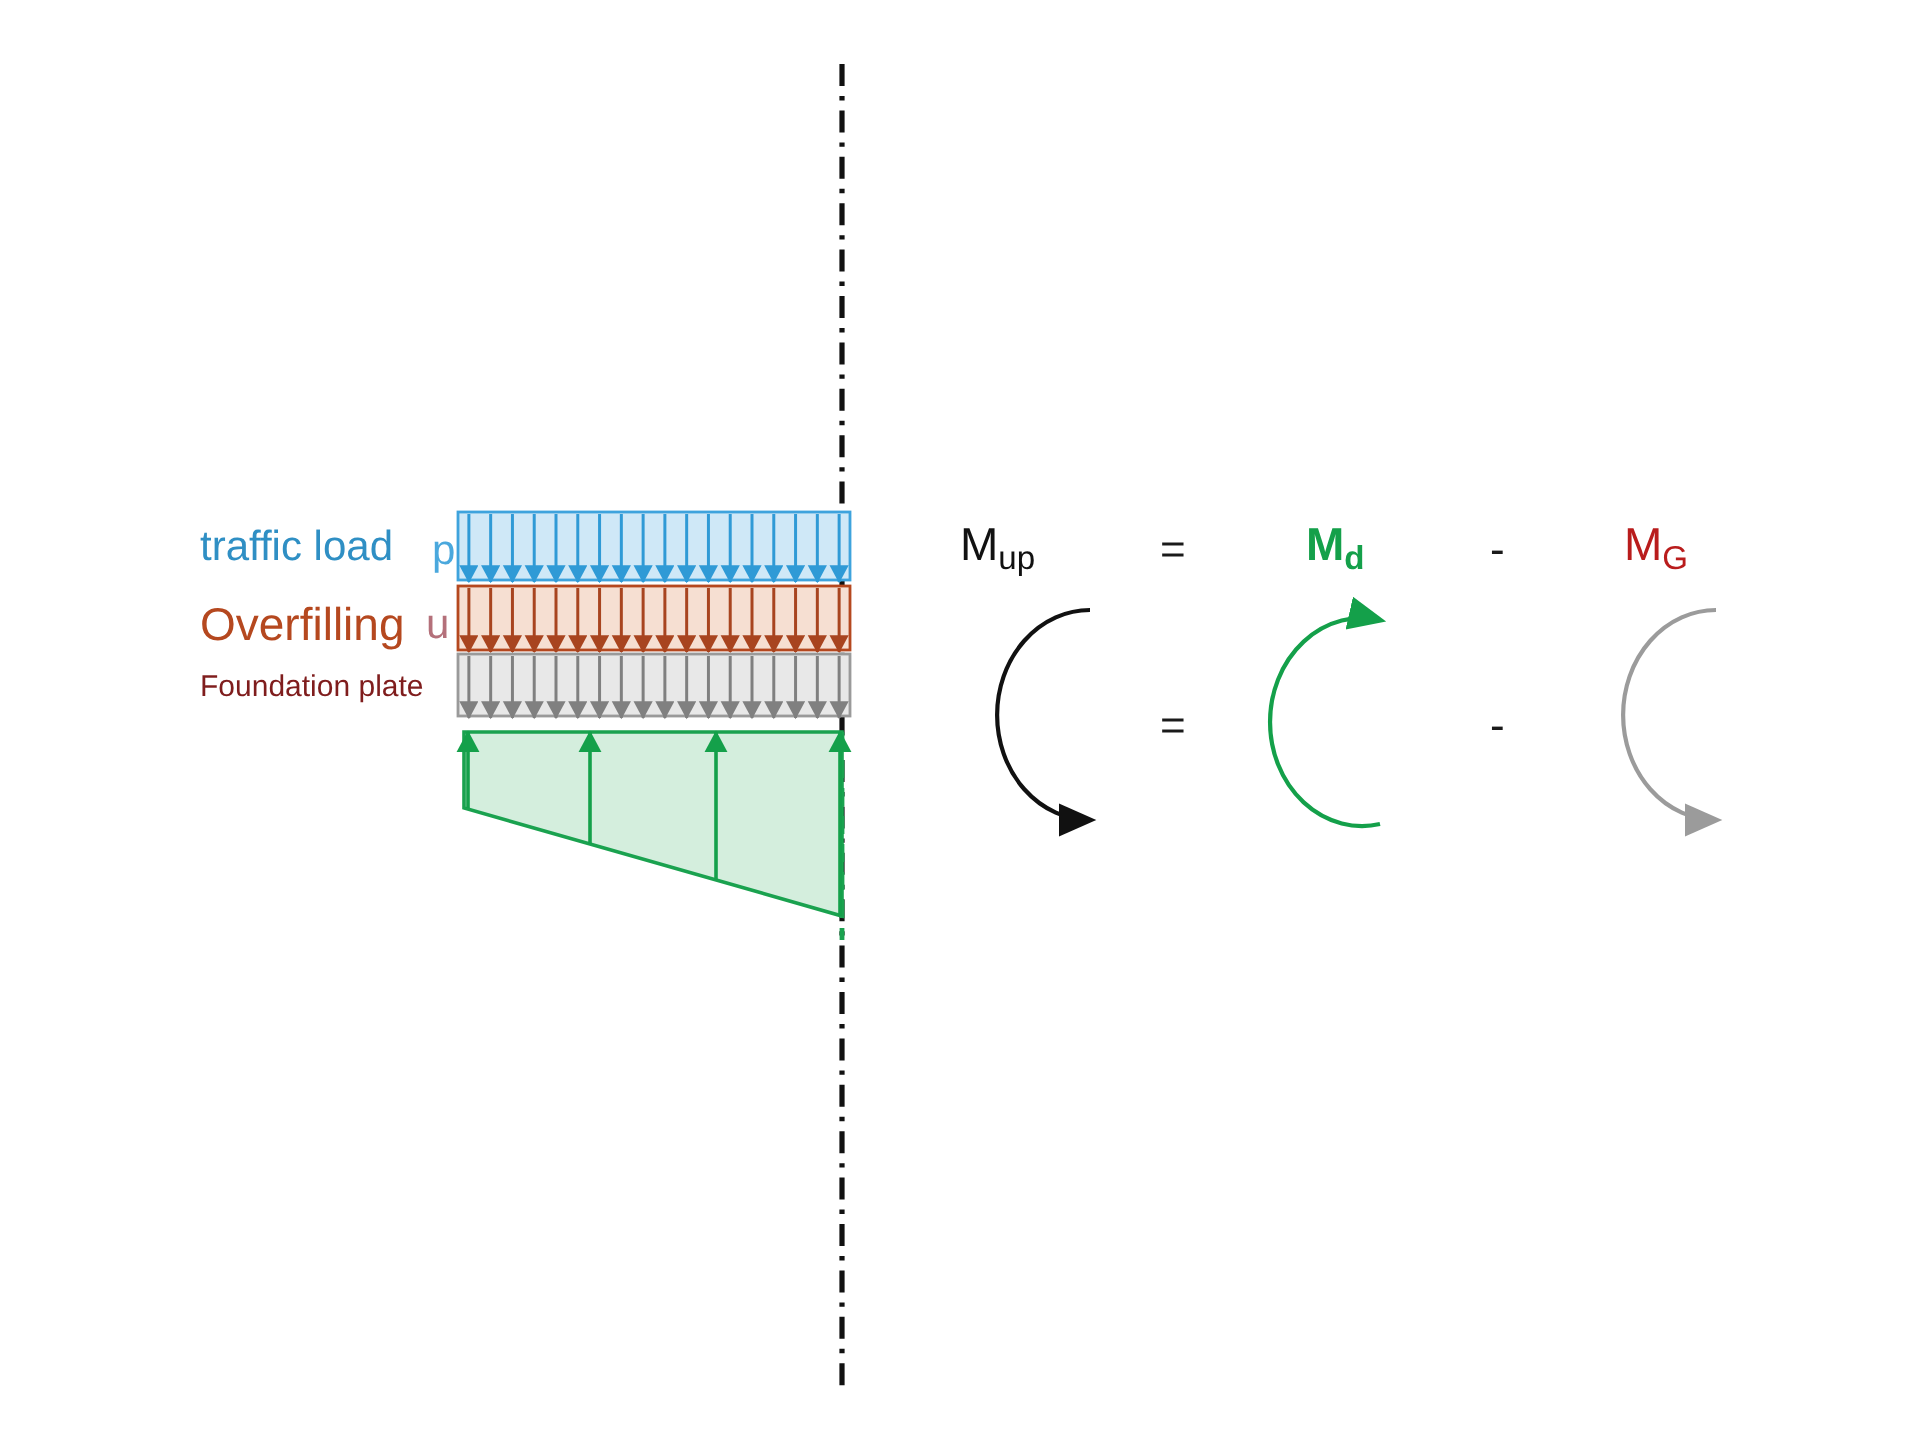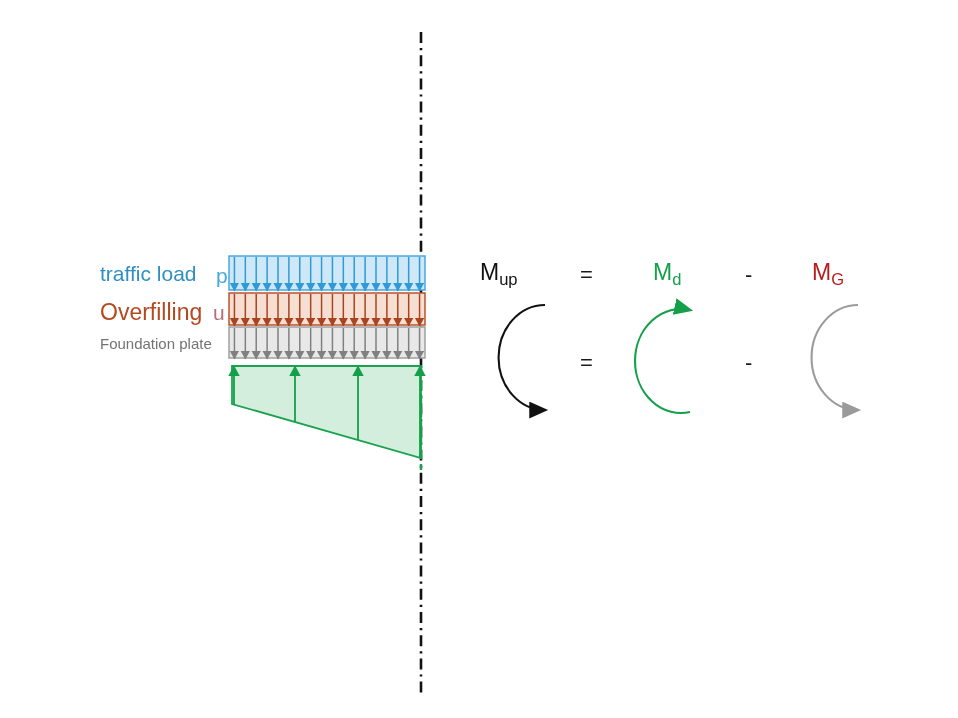--- a/index.html
+++ b/index.html
@@ -52,42 +52,42 @@
     top: 301px;
   }
   .lbl-overfill-sym {
     font-size: 21px;
     color: #b4707a;
     left: 213px;
     top: 302px;
   }
   .lbl-foundation {
     font-size: 15px;
-    color: #737373;
+    color: #7f1d1d;
     left: 100px;
     top: 336px;
   }
   .eq {
     position: absolute;
     font-size: 22px;
     color: #1a1a1a;
     user-select: none;
   }
   .msym {
     position: absolute;
     font-size: 23px;
     user-select: none;
     white-space: nowrap;
   }
   .msym sub {
     font-size: 0.72em;
     vertical-align: -0.28em;
   }
   .m-up { color: #111111; left: 480px; top: 259px; }
-  .m-d  { color: #14a04a; left: 653px; top: 259px; }
+  .m-d  { color: #14a04a; left: 653px; top: 259px; font-weight: bold; }
   .m-g  { color: #b91c1c; left: 812px; top: 259px; }
   .eq-1 { left: 580px; top: 262px; }
   .eq-2 { left: 580px; top: 350px; }
   .mi-1 { left: 745px; top: 262px; }
   .mi-2 { left: 745px; top: 350px; }
 </style>
 </head>
 <body>
 
 <div id="stage">

